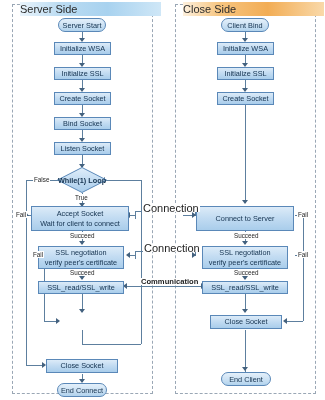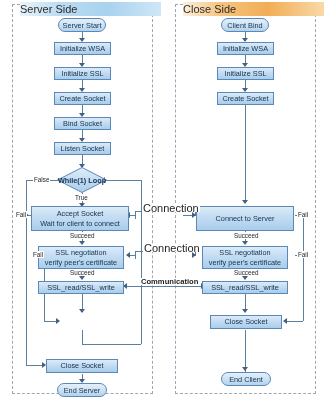--- a/index.html
+++ b/index.html
@@ -254,21 +254,21 @@
   <div class="node" style="left:38px;top:246px;width:86px;height:23px;">
     <span>SSL negotiation</span>
     <span class="l2">verify peer's certificate</span>
   </div>
 
   <div class="node" style="left:38px;top:281px;width:86px;height:13px;">SSL_read/SSL_write</div>
 
 
   <div class="node" style="left:46px;top:359px;width:72px;height:14px;">Close Socket</div>
 
-  <div class="term" style="left:57px;top:383px;width:50px;height:14px;">End Server</div>
+  <div class="term" style="left:57px;top:383px;width:50px;height:14px;">End Connect</div>
 
   <div class="term" style="left:221px;top:18px;width:48px;height:14px;">Client Bind</div>
 
   <div class="node" style="left:217px;top:42px;width:57px;height:13px;">Initialize WSA</div>
 
   <div class="node" style="left:217px;top:67px;width:57px;height:13px;">Initialize SSL</div>
 
   <div class="node" style="left:217px;top:92px;width:57px;height:13px;">Create Socket</div>
 
   <div class="node" style="left:196px;top:206px;width:98px;height:25px;">Connect to Server</div>

